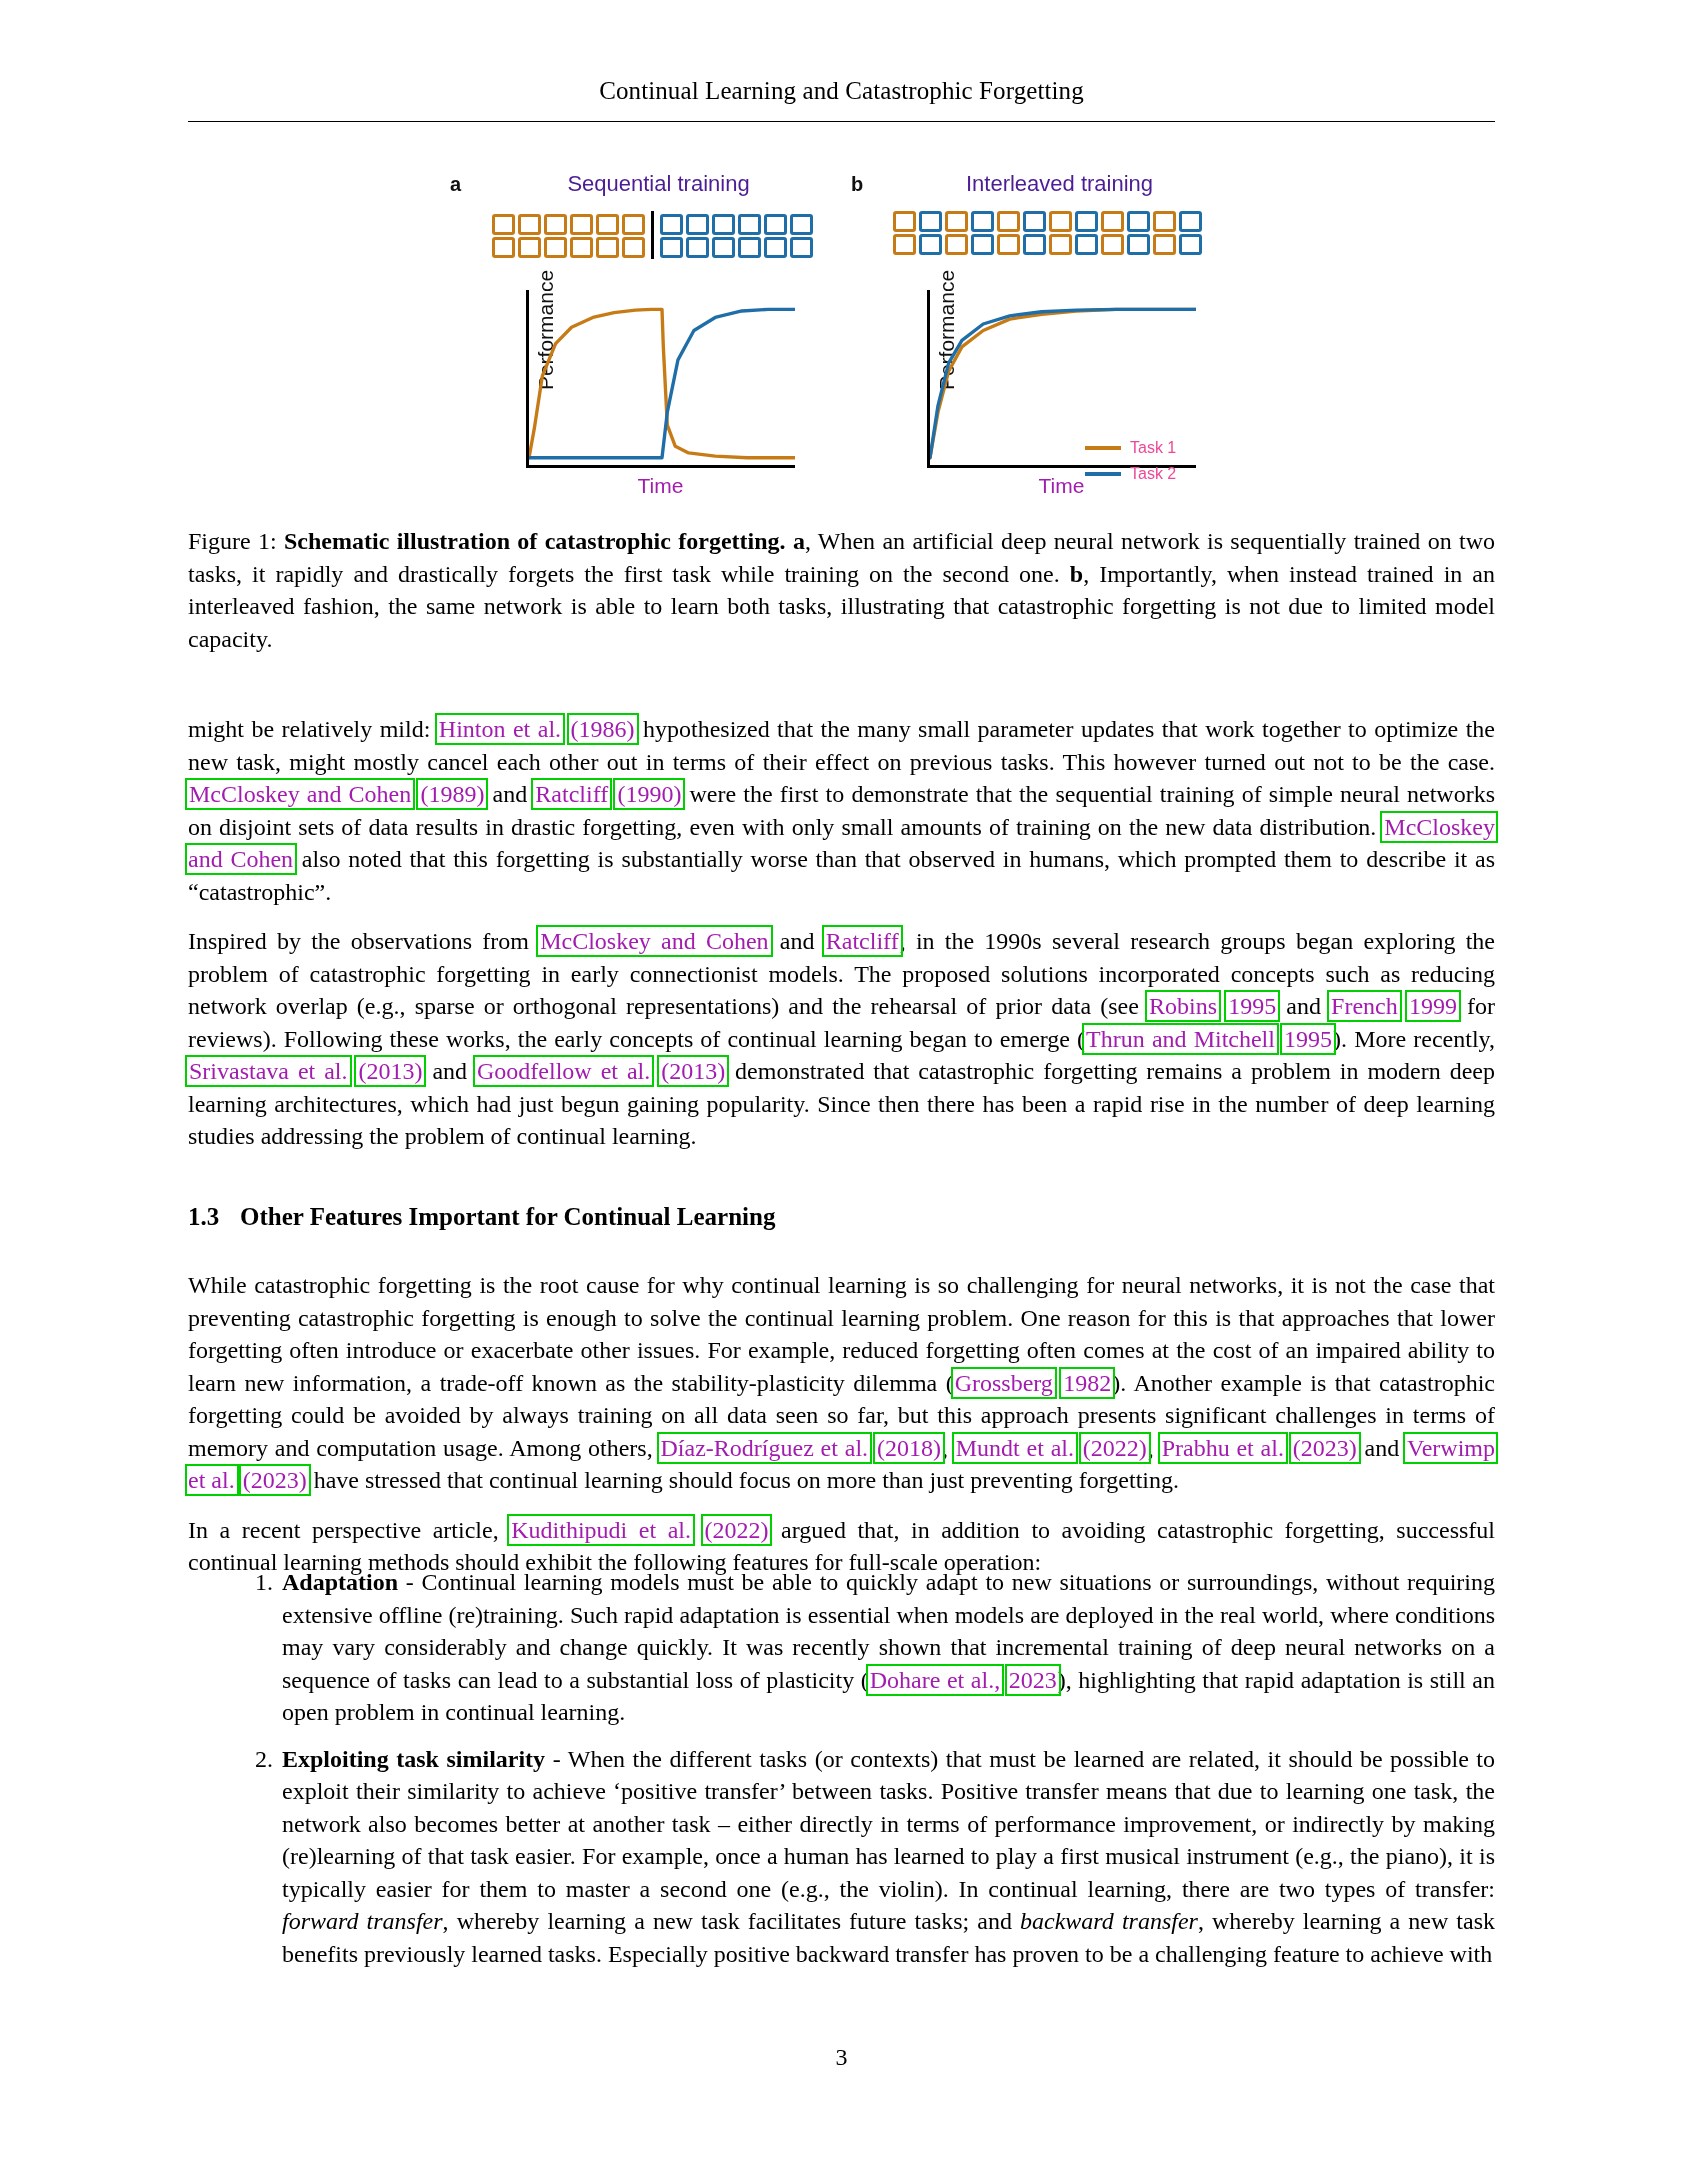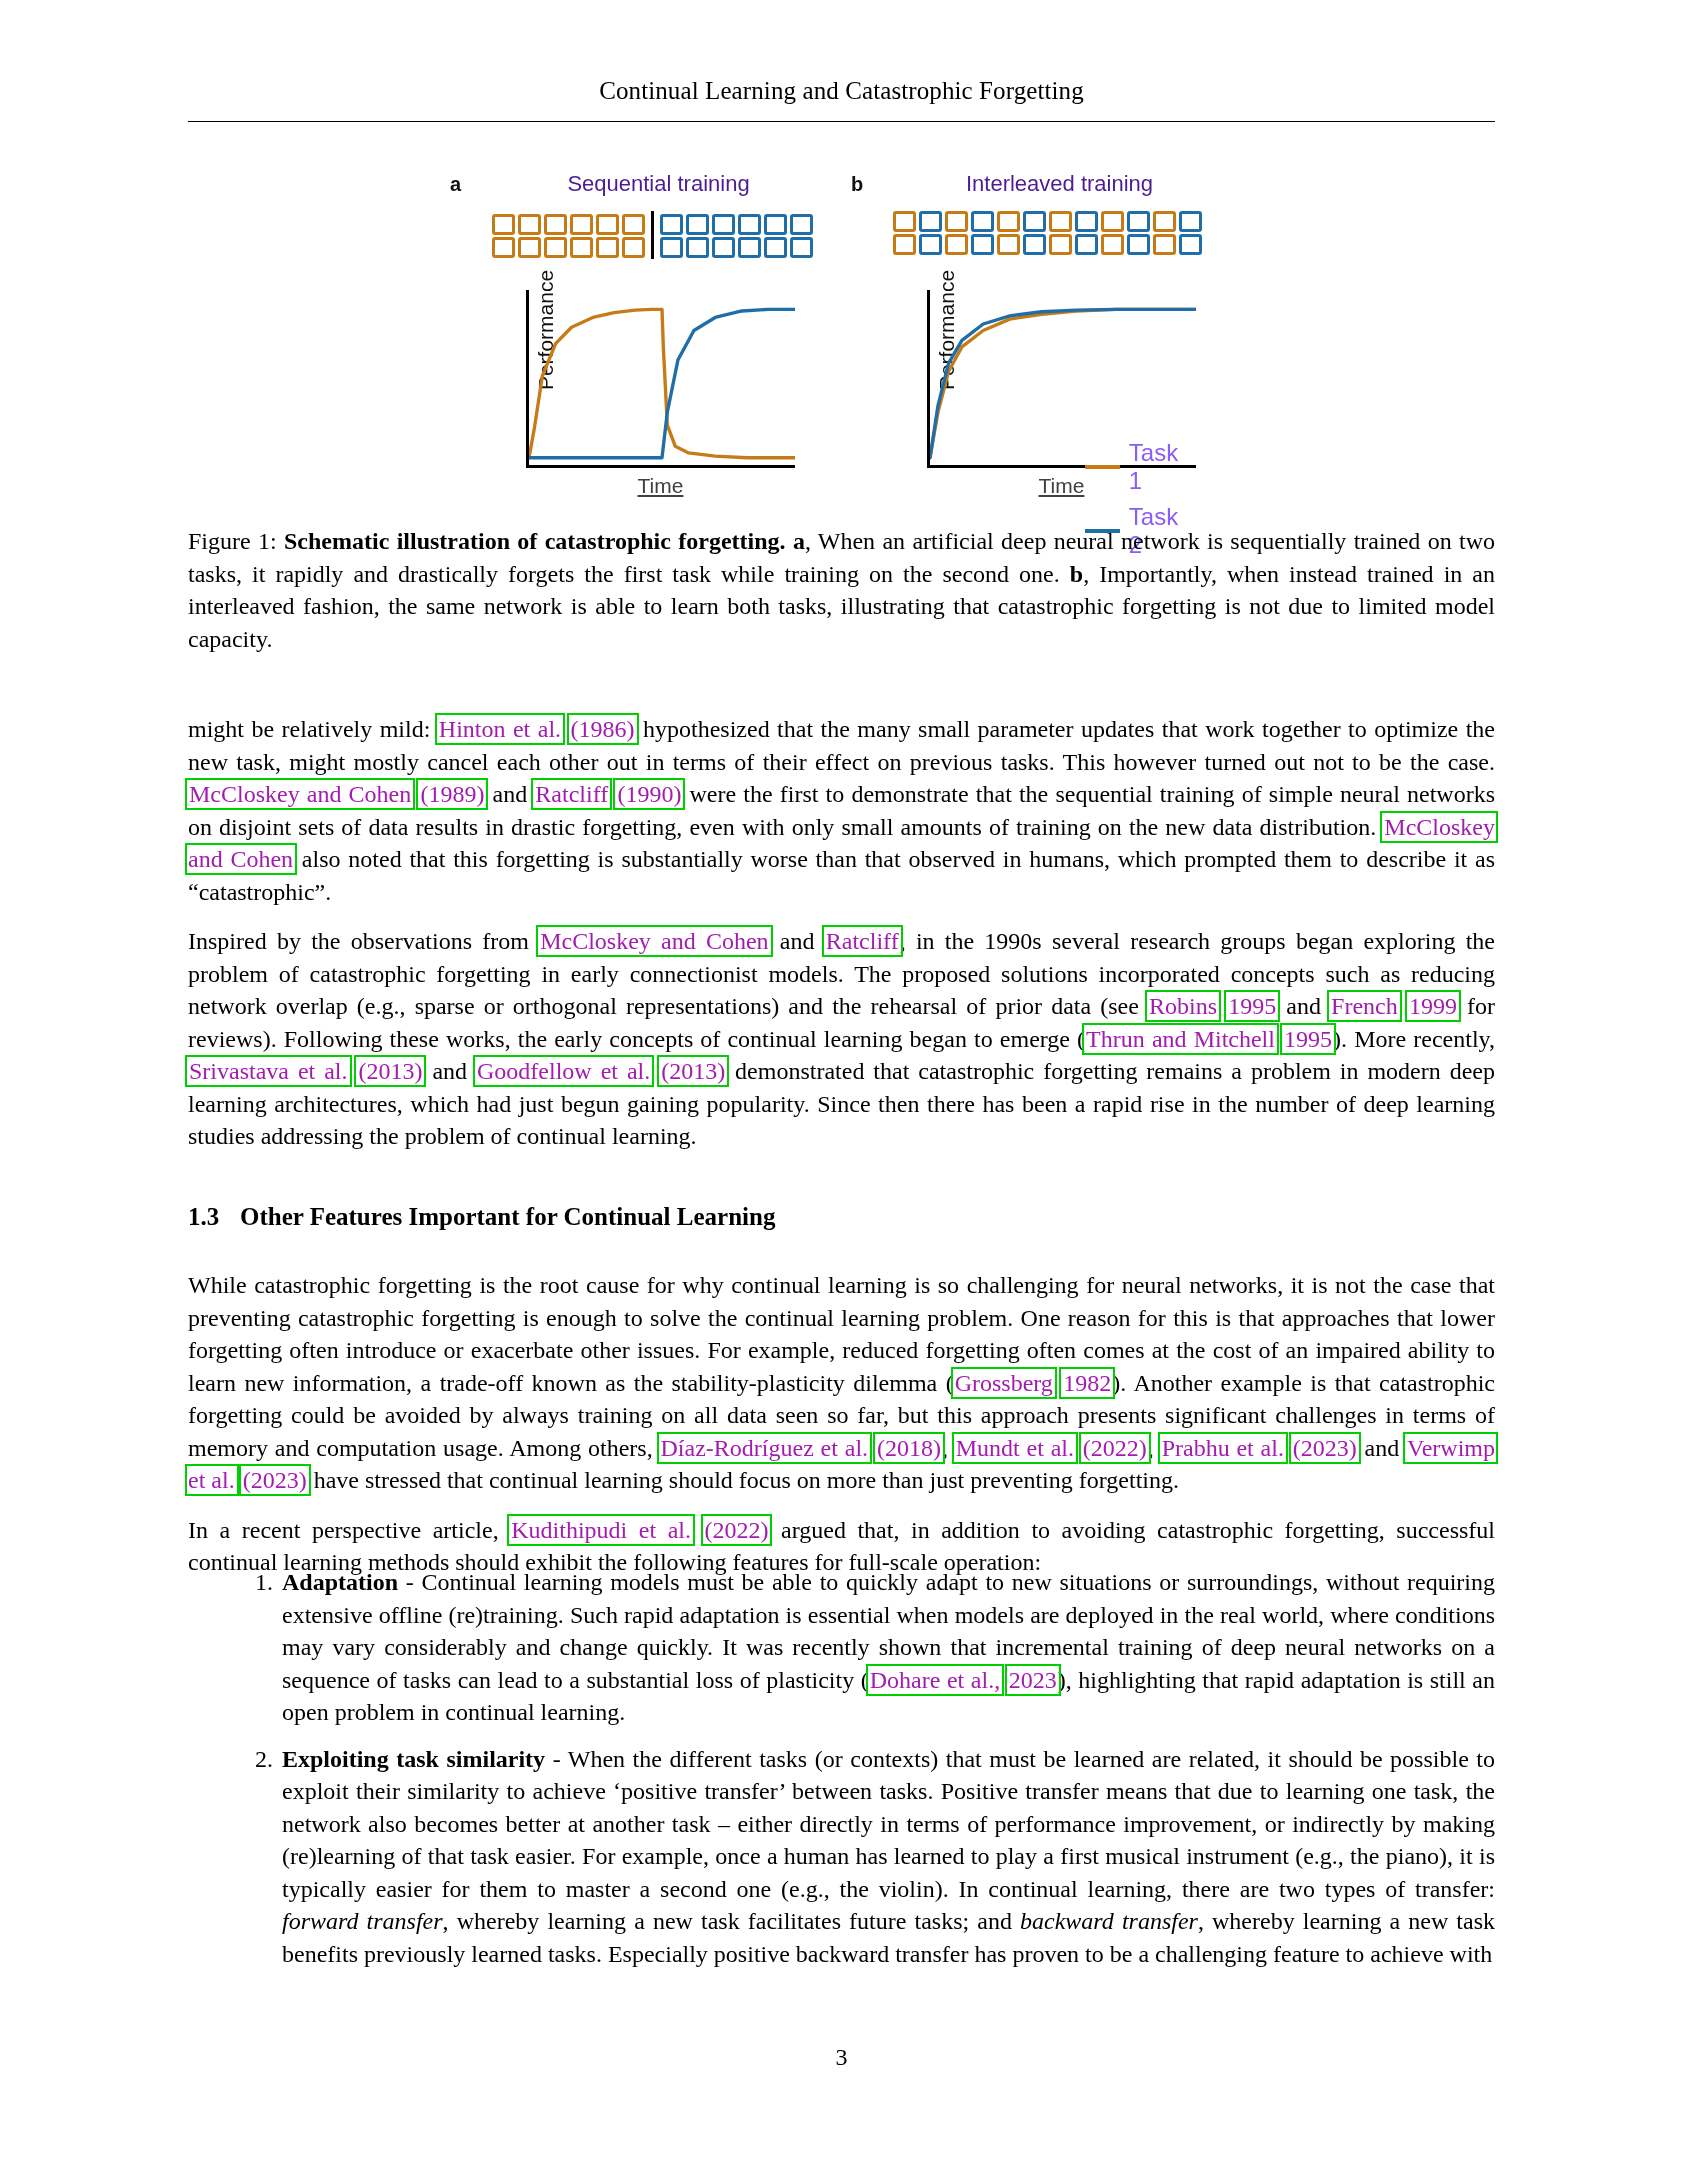--- a/index.html
+++ b/index.html
@@ -151,39 +151,38 @@
     color: #111;
   }
   .xlabel {
     position: absolute;
     left: 0;
     top: 184px;
     width: 269px;
     text-align: center;
     font-family: "Liberation Sans", sans-serif;
     font-size: 21px;
-    color: #404040;
-    text-decoration: underline;
+    color: #a21caf;
   }
   .curve-svg {
     position: absolute;
     left: 3px;
     top: 0;
     width: 266px;
     height: 175px;
   }
 
   
   .legend {
     position: absolute;
     left: 158px;
     top: 149px;
     font-family: "Liberation Sans", sans-serif;
-    font-size: 24px;
-    color: #8b5cf6;
+    font-size: 16px;
+    color: #ec4899;
   }
   .legend-row {
     display: flex;
     align-items: center;
     margin-bottom: 8px;
   }
   .legend-swatch {
     width: 36px;
     height: 4px;
     margin-right: 9px;

